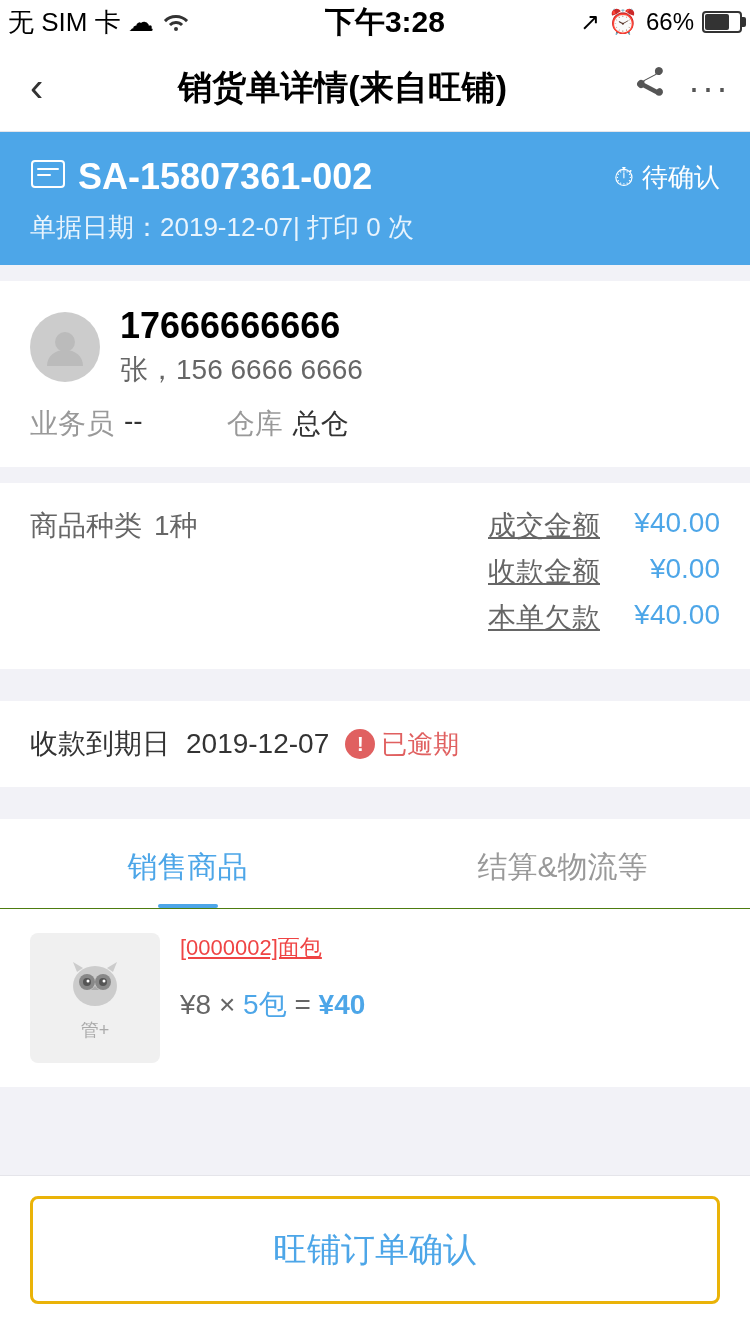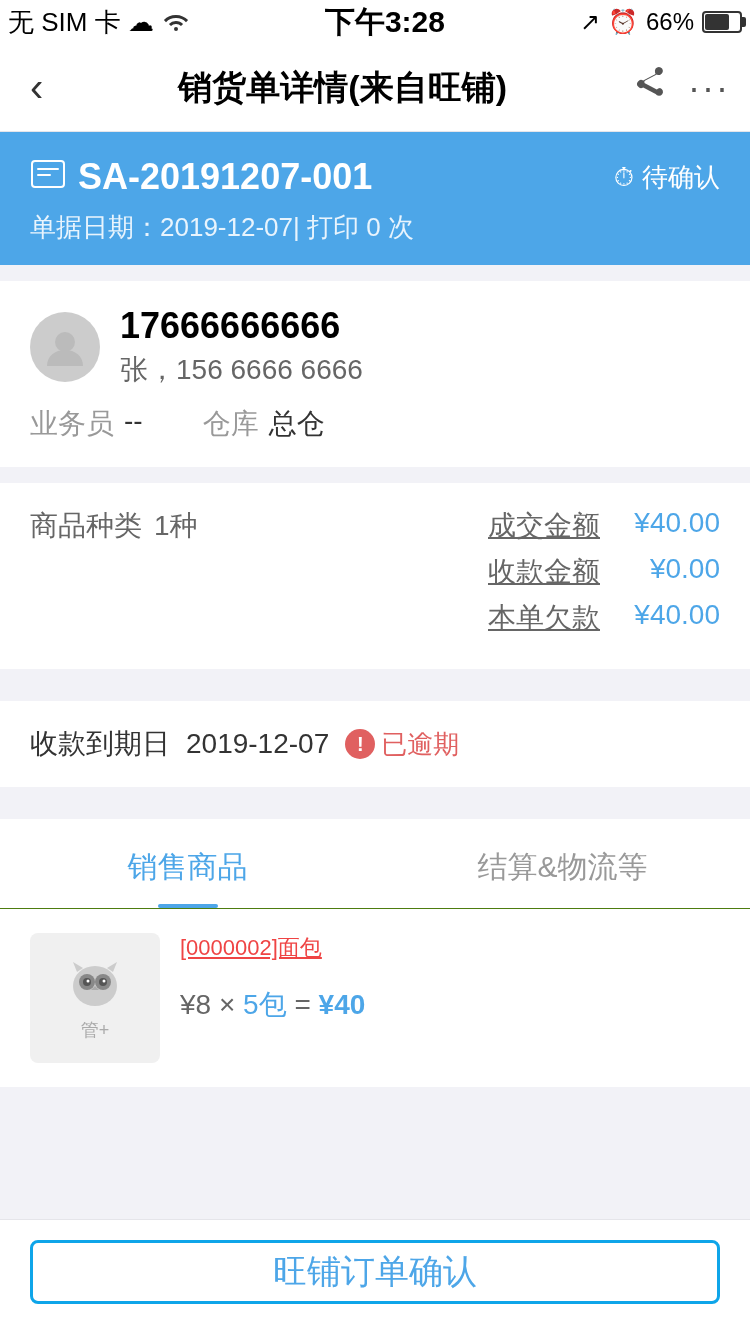--- a/index.html
+++ b/index.html
@@ -168,21 +168,21 @@
       font-weight: 600;
       color: #000;
     }
     .customer-name {
       font-size: 28px;
       color: #666;
       margin-top: 4px;
     }
     .customer-meta {
       display: flex;
-      gap: 60px;
+      gap: 84px;
       font-size: 28px;
       color: #666;
       margin-top: 8px;
     }
     .meta-item {
       display: flex;
       gap: 10px;
     }
     .meta-label { color: #999; }
     .meta-value { color: #333; }
@@ -342,22 +342,22 @@
       position: fixed;
       bottom: 0;
       left: 0;
       width: 750px;
       background: #fff;
       padding: 20px 30px 30px;
       border-top: 1px solid #e5e5ea;
     }
     .confirm-btn {
       width: 100%;
-      height: 64px;
-      border: 3px solid #0ea5e9;
+      height: 108px;
+      border: 3px solid #eab308;
       background: #fff;
       color: #4da6e8;
       font-size: 34px;
       font-weight: 500;
       border-radius: 8px;
       display: flex;
       align-items: center;
       justify-content: center;
       cursor: pointer;
     }
@@ -405,21 +405,21 @@
 
 <div class="order-header">
   <div class="order-id-row">
     <div class="order-id">
       <span>
         <svg width="36" height="30" viewBox="0 0 36 30">
             <rect x="2" y="2" width="32" height="26" rx="3" fill="none" stroke="#fff" stroke-width="2"></rect>
             <path d="M8 10h20M8 16h12" stroke="#fff" stroke-width="2" stroke-linecap="round"></path>
           </svg>
       </span>
-      <span>SA-20191207-001</span>
+      <span>SA-15807361-002</span>
     </div>
     <div class="order-status">
       <span>⏱</span>
       <span>待确认</span>
     </div>
   </div>
   <div class="order-date">
     <span>单据日期：</span><span>2019-12-07</span><span>| 打印 0 次</span>
   </div>
 </div>

